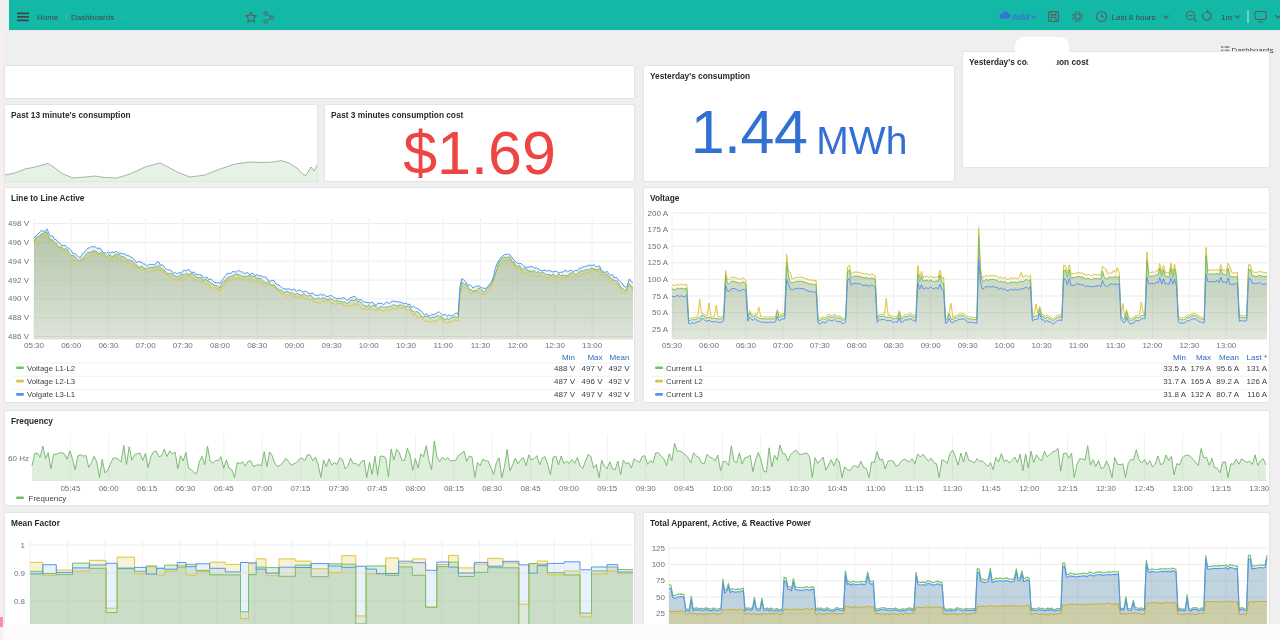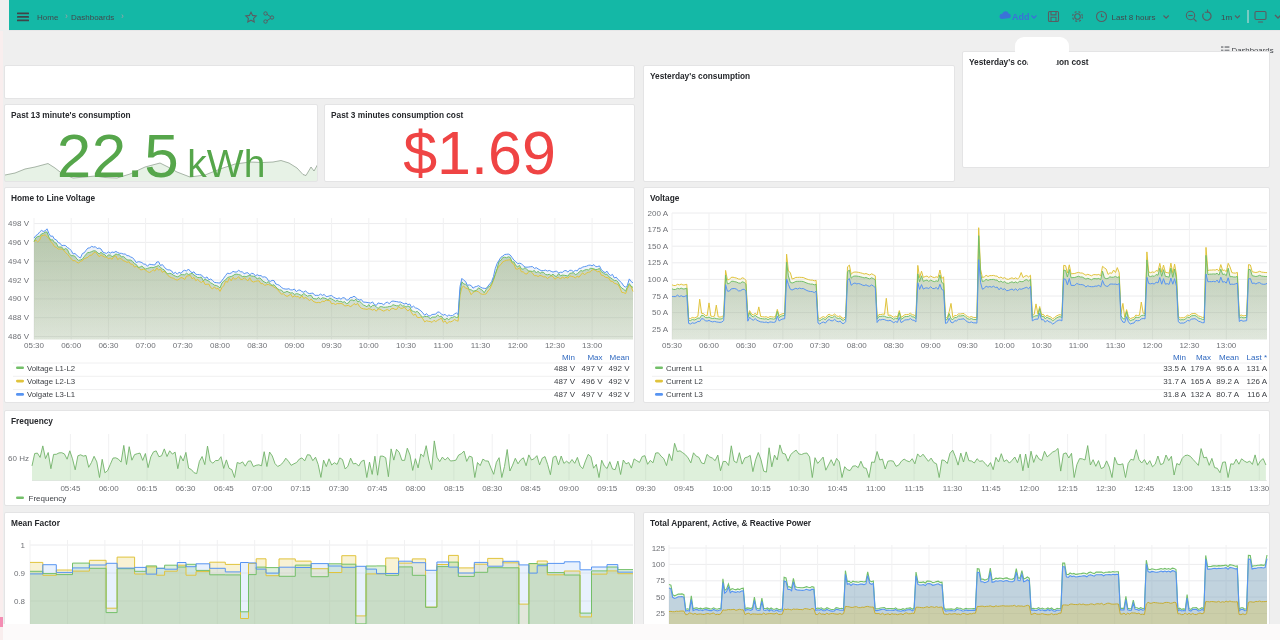--- a/index.html
+++ b/index.html
@@ -73,33 +73,33 @@
     </svg></div>
 <div class="panel" style="left:4px;top:65px;width:631px;height:34px"></div>
 <div class="panel" style="left:4px;top:104px;width:314px;height:78px;overflow:hidden">
 <div style="position:absolute;left:0;top:0">
       <svg width="314" height="78" viewBox="0 0 314 78" style="position:absolute;left:0;top:0">
         <path d="M0.0,70.0L10.0,68.0L20.0,64.0L30.0,62.0L43.0,58.5L50.0,63.0L57.0,68.5L68.0,73.0L80.0,72.0L90.0,71.0L100.0,72.5L112.0,73.0L125.0,69.0L140.0,62.0L155.0,58.0L163.0,62.0L172.0,67.0L185.0,72.0L200.0,70.0L215.0,64.0L230.0,59.0L245.0,57.0L258.0,57.5L268.0,57.0L276.0,55.5L284.0,58.0L292.0,63.0L298.0,69.5L301.0,70.5L306.0,62.0L309.0,66.0L314.0,57.0L314.0,78.0 L0.0,78.0 Z" fill="rgba(86,166,75,0.14)"></path>
         <path d="M0.0,70.0L10.0,68.0L20.0,64.0L30.0,62.0L43.0,58.5L50.0,63.0L57.0,68.5L68.0,73.0L80.0,72.0L90.0,71.0L100.0,72.5L112.0,73.0L125.0,69.0L140.0,62.0L155.0,58.0L163.0,62.0L172.0,67.0L185.0,72.0L200.0,70.0L215.0,64.0L230.0,59.0L245.0,57.0L258.0,57.5L268.0,57.0L276.0,55.5L284.0,58.0L292.0,63.0L298.0,69.5L301.0,70.5L306.0,62.0L309.0,66.0L314.0,57.0" fill="none" stroke="rgba(105,125,105,0.55)" stroke-width="1"></path>
       </svg>
     </div>
 <div class="ptitle">Past 13 minute's consumption</div>
-<div class="statv" style="top:19px;height:62px">
-<span style="font-size:62px;font-weight:500;color:#56a64b;letter-spacing:.5px">22.5</span>
-<span style="font-size:39px;font-weight:500;color:#56a64b;margin-left:8px;margin-top:17px">kWh</span>
-</div>
   </div>
 <div class="panel" style="left:324px;top:104px;width:311px;height:78px;overflow:hidden">
 <div class="ptitle">Past 3 minutes consumption cost</div>
 <div class="statv" style="top:16px;height:64px">
 <span style="font-size:61px;font-weight:500;color:#ef4444">$1.69</span>
 </div>
   </div>
 <div class="panel" style="left:643px;top:65px;width:312px;height:117px;overflow:hidden">
 <div class="ptitle">Yesterday's consumption</div>
+<div class="statv" style="top:15px;height:102px">
+<span style="font-size:61px;font-weight:500;color:#3270d2;letter-spacing:-.5px">1.44</span>
+<span style="font-size:39px;font-weight:500;color:#3270d2;margin-left:9px;margin-top:17px">MWh</span>
+</div>
   </div>
 <div class="panel" style="left:962px;top:51px;width:308px;height:117px;overflow:hidden">
 <div class="ptitle">Yesterday's consumption cost</div>
   </div>
 <div class="panel" style="left:4px;top:187px;width:631px;height:216px;overflow:hidden">
 <svg width="631" height="216" viewBox="0 0 631 216" style="position:absolute;left:0;top:0">
       <defs>
 <linearGradient id="ggv" x1="0" y1="0" x2="0" y2="1">
  <stop offset="0" stop-color="#87a77e" stop-opacity="0.5"></stop>
           <stop offset="1" stop-color="#87a77e" stop-opacity="0.22"></stop>
@@ -182,21 +182,21 @@
       <text x="22" y="195.8" font-size="7.8" fill="#3f4247">Voltage L2-L3</text>
       <text x="570" y="195.8" font-size="8" fill="#3f4247" text-anchor="end">487 V</text>
       <text x="597.5" y="195.8" font-size="8" fill="#3f4247" text-anchor="end">496 V</text>
       <text x="624.5" y="195.8" font-size="8" fill="#3f4247" text-anchor="end">492 V</text>
       <rect x="11" y="205.1" width="8" height="2.6" rx="1.3" fill="#5794f2"></rect>
       <text x="22" y="209.1" font-size="7.8" fill="#3f4247">Volgate L3-L1</text>
       <text x="570" y="209.1" font-size="8" fill="#3f4247" text-anchor="end">487 V</text>
       <text x="597.5" y="209.1" font-size="8" fill="#3f4247" text-anchor="end">497 V</text>
       <text x="624.5" y="209.1" font-size="8" fill="#3f4247" text-anchor="end">492 V</text>
     </svg>
-<div class="ptitle">Home to Line Voltage</div>
+<div class="ptitle">Line to Line Active</div>
   </div>
 <div class="panel" style="left:643px;top:187px;width:627px;height:216px;overflow:hidden">
 <svg width="627" height="216" viewBox="0 0 627 216" style="position:absolute;left:0;top:0">
       <defs>
 <linearGradient id="ggc" x1="0" y1="0" x2="0" y2="1">
  <stop offset="0" stop-color="#87a77e" stop-opacity="0.5"></stop>
           <stop offset="1" stop-color="#87a77e" stop-opacity="0.2"></stop>
         </linearGradient>
 <linearGradient id="gyc" x1="0" y1="0" x2="0" y2="1">
  <stop offset="0" stop-color="#cdbd55" stop-opacity="0.15"></stop>

